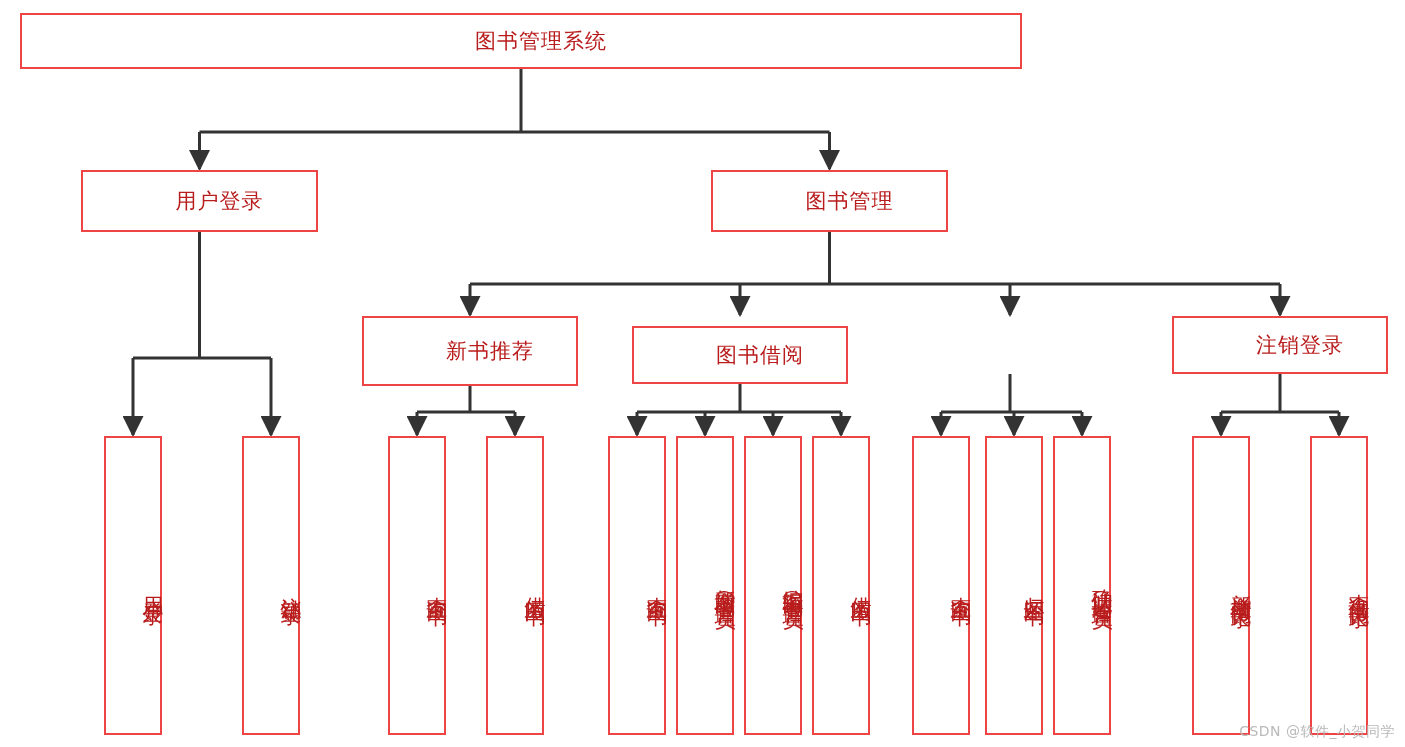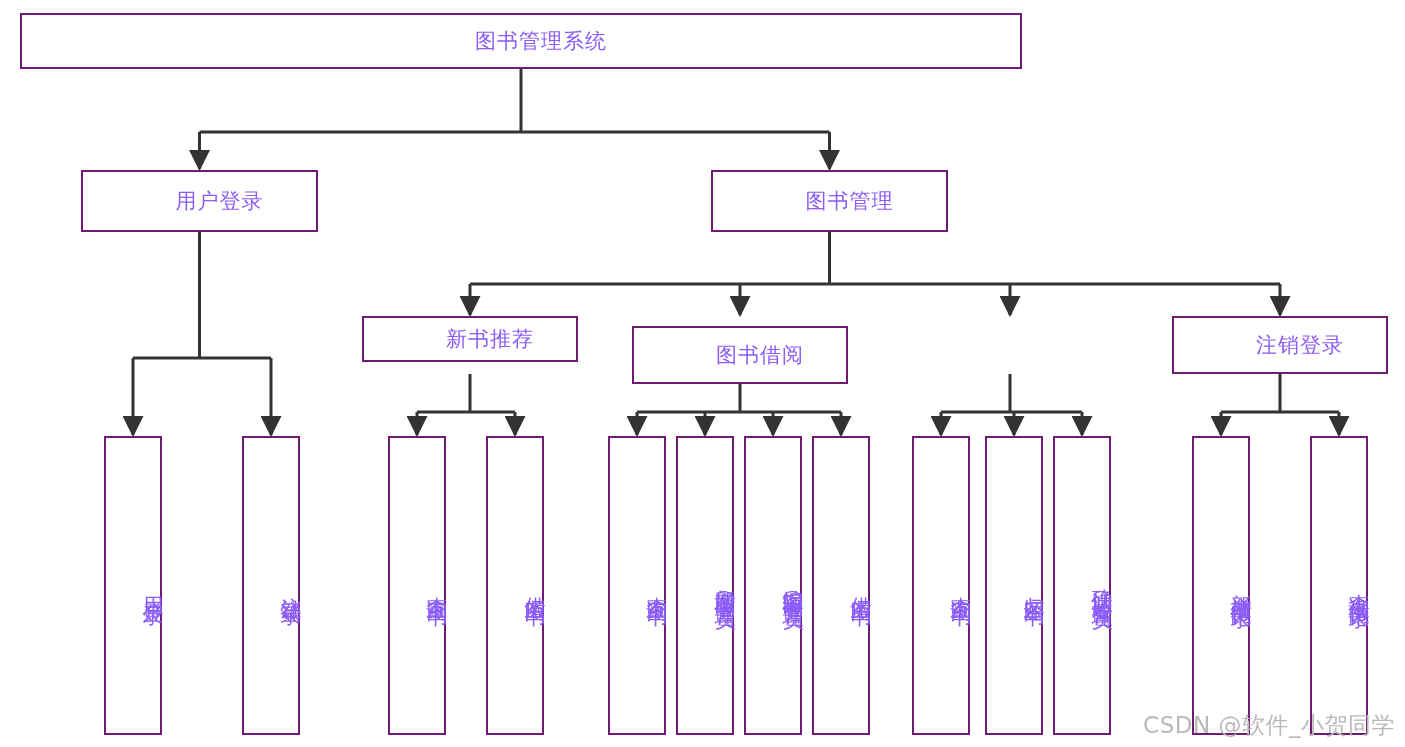--- a/index.html
+++ b/index.html
@@ -25,25 +25,25 @@
     left: 0;
     top: 0;
     width: 1405px;
     height: 747px;
     pointer-events: none;
   }
   .node {
     position: absolute;
     box-sizing: border-box;
     background: #ffffff;
-    border: 2px solid #701a75;
+    border: 2px solid #ef4444;
     display: flex;
     align-items: center;
     justify-content: center;
-    color: #8b5cf6;
+    color: #b91c1c;
     padding-left: 40px;
   }
   .node.horiz {
     font-size: 21px;
     letter-spacing: 1px;
   }
   .node.vert {
     writing-mode: vertical-rl;
     text-orientation: upright;
     font-size: 21px;
@@ -60,21 +60,21 @@
     white-space: nowrap;
   }
   .node .label {
     display: block;
     white-space: nowrap;
   }
   #watermark {
     position: absolute;
     right: 10px;
     bottom: 6px;
-    font-size: 23px;
+    font-size: 14px;
     color: #b9b9b9;
     letter-spacing: 0.5px;
     white-space: nowrap;
     user-select: none;
   }
 </style>
 </head>
 <body>
 
 <div id="diagram-root">
@@ -119,21 +119,21 @@
     <span class="label">图书管理系统</span>
   </div>
 
   <div class="node horiz" style="left: 81px; top: 170px; width: 237px; height: 62px;">
     <span class="label">用户登录</span>
   </div>
   <div class="node horiz" style="left: 711px; top: 170px; width: 237px; height: 62px; font-family: Liberation Mono, monospace;">
     <span class="label">图书管理</span>
   </div>
 
-  <div class="node horiz" style="left: 362px; top: 316px; width: 216px; height: 46px;">
+  <div class="node horiz" style="left: 362px; top: 316px; width: 216px; height: 70px;">
     <span class="label">新书推荐</span>
   </div>
   <div class="node horiz" style="left: 632px; top: 316px; width: 216px; height: 58px; margin-top: 10px;">
     <span class="label">图书借阅</span>
   </div>
   <div class="node horiz" style="left: 1172px; top: 316px; width: 216px; height: 58px;">
     <span class="label">注销登录</span>
   </div>
 
   <div class="node vert" style="left: 104px; top: 436px; width: 58px; height: 299px;">

